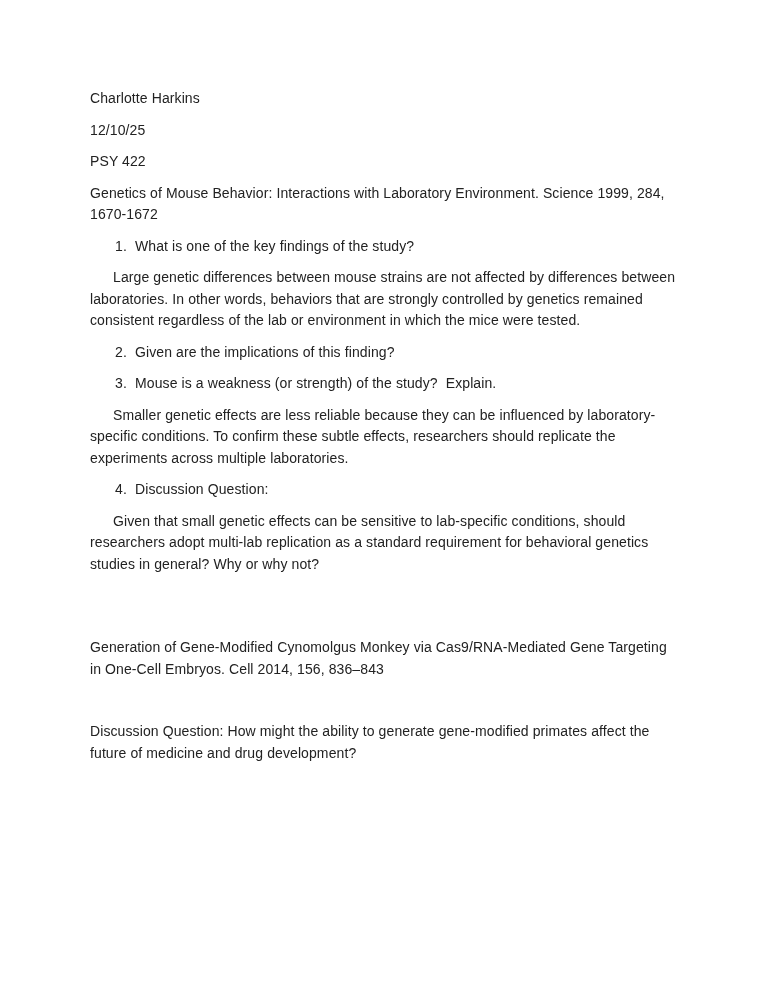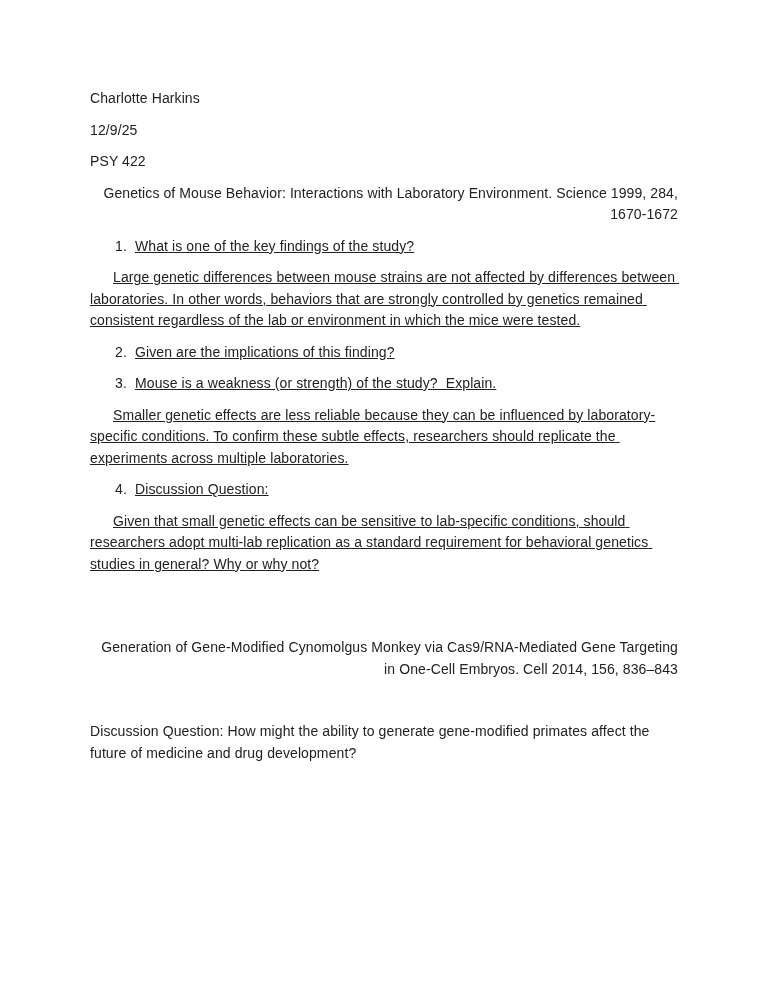--- a/index.html
+++ b/index.html
@@ -22,45 +22,43 @@
     background: #ffffff;
   }
   .page p {
     margin: 0 0 10px 0;
     font-size: 14px;
     line-height: 21.5px;
     white-space: pre-wrap;
     letter-spacing: 0.1px;
   }
   .centered {
-    text-align: right;
+    text-align: left;
   }
   .q {
     padding-left: 25px;
-    text-decoration: underline;
   }
   .q .num {
     display: inline-block;
     width: 20px;
     white-space: pre;
   }
   .a {
     text-indent: 23px;
-    text-decoration: underline;
   }
   .spacer-lg { height: 52px; }
   .spacer-md { height: 31px; }
 </style>
 </head>
 <body>
 
 <div class="page">
 
   <p>Charlotte Harkins</p>
-  <p>12/9/25</p>
+  <p>12/10/25</p>
   <p>PSY 422</p>
 
   <p class="centered">Genetics of Mouse Behavior: Interactions with Laboratory Environment. Science 1999, 284, 1670-1672</p>
 
   <p class="q"><span class="num">1.</span><span>What is one of the key findings of the study?</span></p>
   <p class="a">Large genetic differences between mouse strains are not affected by differences between laboratories. In other words, behaviors that are strongly controlled by genetics remained consistent regardless of the lab or environment in which the mice were tested.</p>
 
   <p class="q"><span class="num">2.</span><span>Given are the implications of this finding?</span></p>
 
   <p class="q"><span class="num">3.</span><span>Mouse is a weakness (or strength) of the study?  Explain.</span></p>

